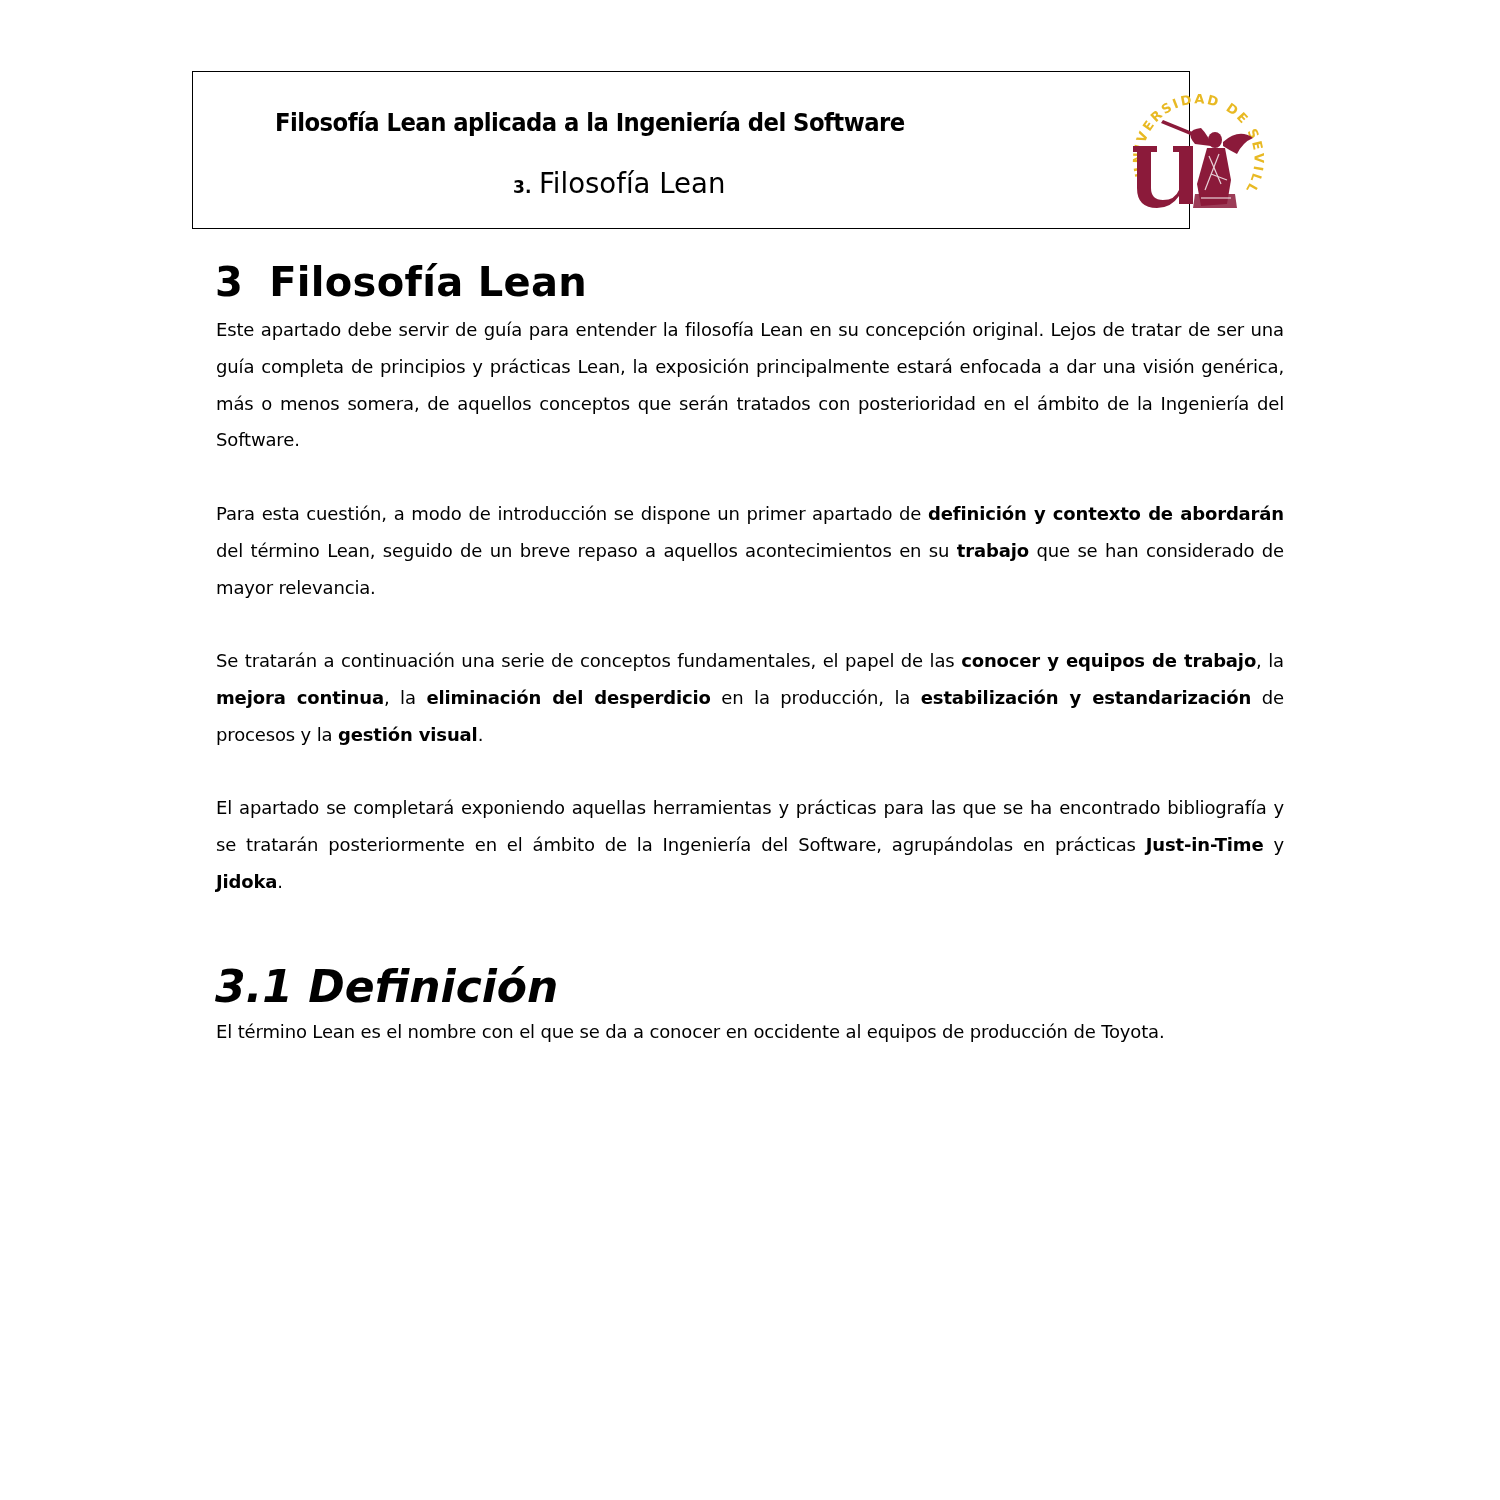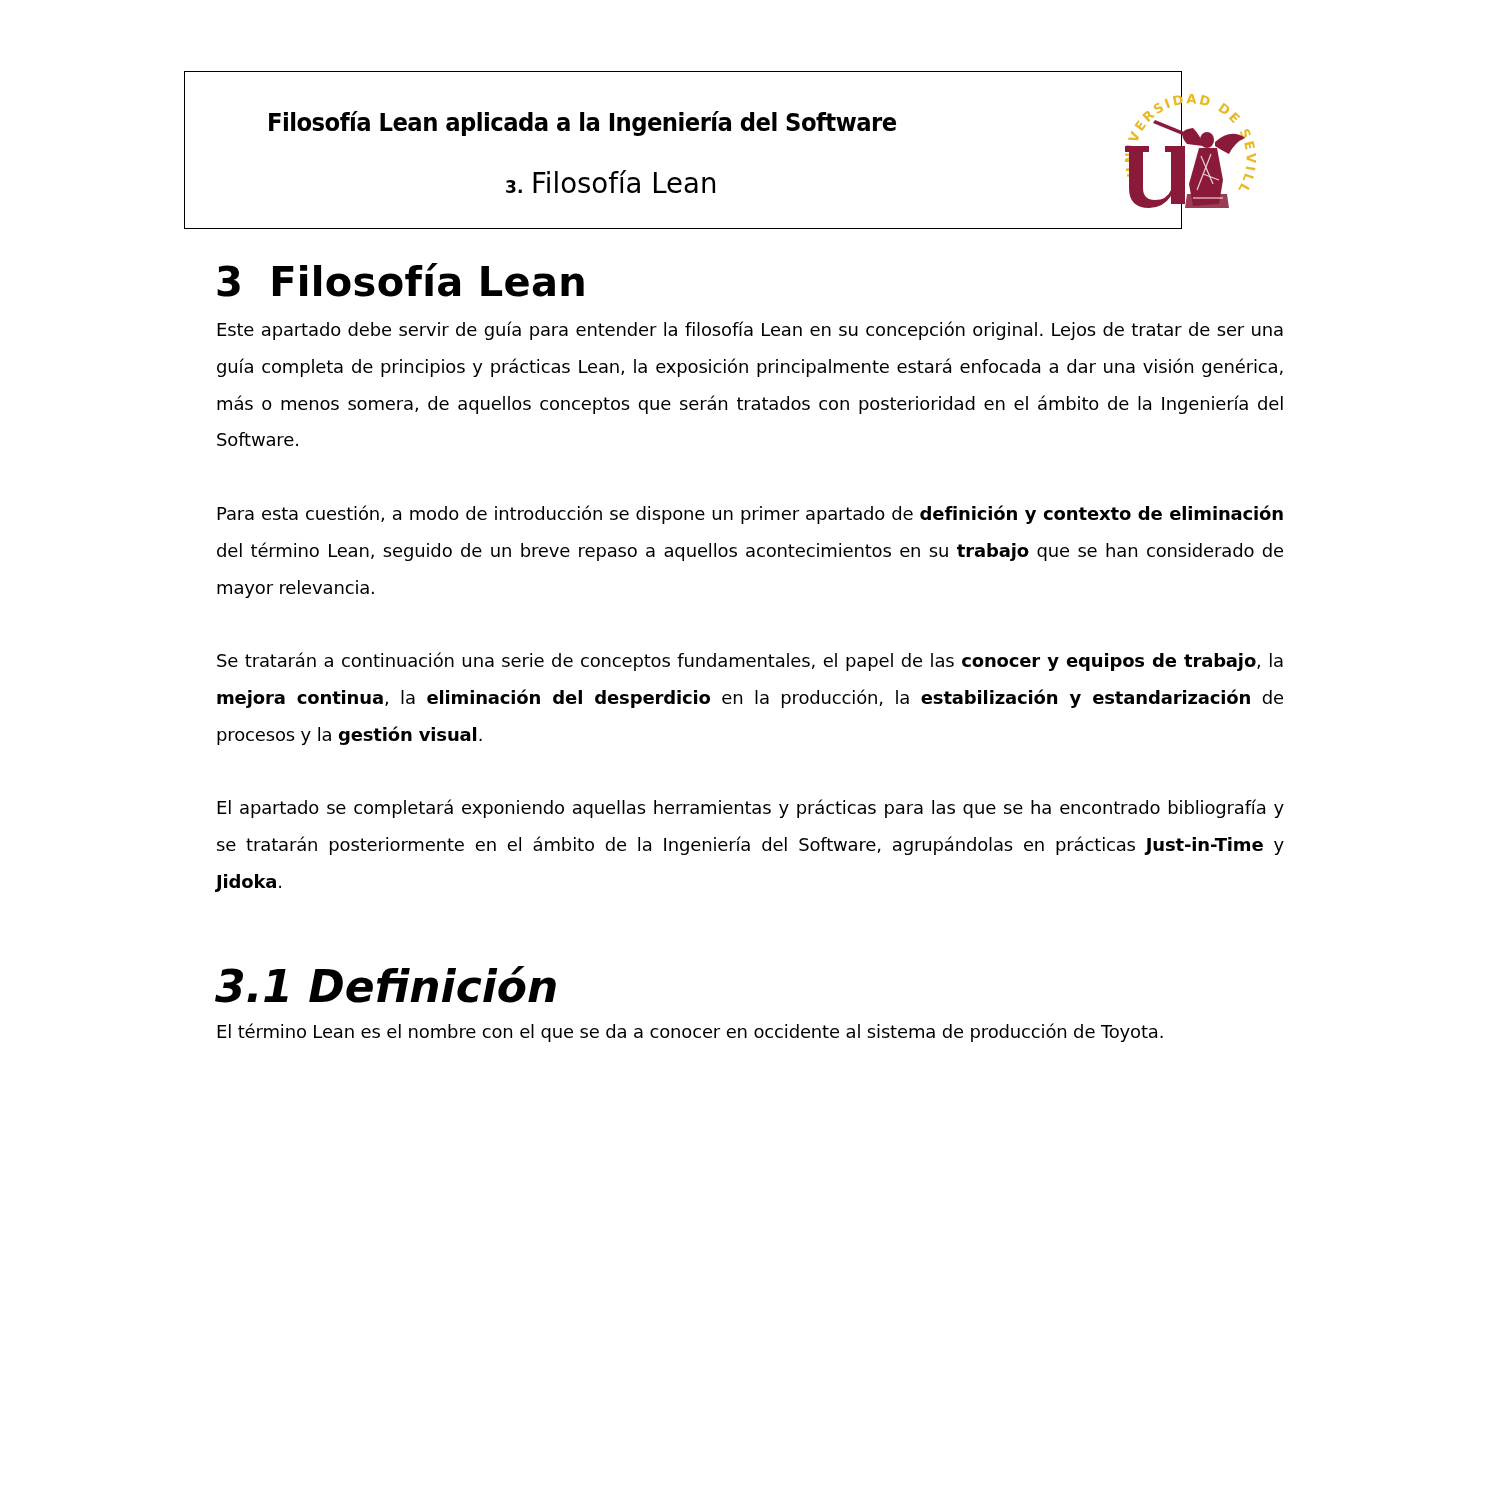--- a/index.html
+++ b/index.html
@@ -10,21 +10,21 @@
     body {
       width: 1500px;
       height: 1500px;
       overflow: hidden;
       position: relative;
       font-family: "DejaVu Sans", sans-serif;
       color: #000;
     }
     .header-box {
       position: absolute;
-      left: 184px;
+      left: 192px;
       top: 71px;
       width: 998px;
       height: 158px;
       border: 1.5px solid #000;
       box-sizing: border-box;
     }
     .header-title {
       position: absolute;
       left: 82px;
       top: 36px;
@@ -127,24 +127,24 @@
   </svg>
 </div>
 
 <div class="content">
   <h1 class="section-title">
     <span class="num">3</span><span>Filosofía Lean</span>
   </h1>
 
   <p class="body p1"><span>Este apartado debe servir de guía para entender la filosofía Lean en su concepción original. Lejos de tratar de ser una guía completa de principios y prácticas Lean, la exposición principalmente estará enfocada a dar una visión genérica, más o menos somera, de aquellos conceptos que serán tratados con posterioridad en el ámbito de la Ingeniería del Software.</span></p>
 
-  <p class="body"><span>Para esta cuestión, a modo de introducción se dispone un primer apartado de </span><b>definición y contexto de eliminación</b><span> del término Lean, seguido de un breve repaso a aquellos acontecimientos en su </span><b>trabajo</b><span> que se han considerado de mayor relevancia.</span></p>
+  <p class="body"><span>Para esta cuestión, a modo de introducción se dispone un primer apartado de </span><b>definición y contexto de abordarán</b><span> del término Lean, seguido de un breve repaso a aquellos acontecimientos en su </span><b>trabajo</b><span> que se han considerado de mayor relevancia.</span></p>
 
 
   <p class="body"><span>Se tratarán a continuación una serie de conceptos fundamentales, el papel de las </span><b>conocer y equipos de trabajo</b><span>, la </span><b>mejora continua</b><span>, la </span><b>eliminación del desperdicio</b><span> en la producción, la </span><b>estabilización y estandarización</b><span> de procesos y la </span><b>gestión visual</b><span>.</span></p>
 
   <p class="body"><span>El apartado se completará exponiendo aquellas herramientas y prácticas para las que se ha encontrado bibliografía y se tratarán posteriormente en el ámbito de la Ingeniería del Software, agrupándolas en prácticas </span><b>Just-in-Time</b><span> y </span><b>Jidoka</b><span>.</span></p>
 
   <h2 class="subsection-title">3.1 Definición</h2>
 
-  <p class="body after-h2"><span>El término Lean es el nombre con el que se da a conocer en occidente al sistema de producción de Toyota.</span></p>
+  <p class="body after-h2"><span>El término Lean es el nombre con el que se da a conocer en occidente al equipos de producción de Toyota.</span></p>
 
 </div>
 
 </body></html>

